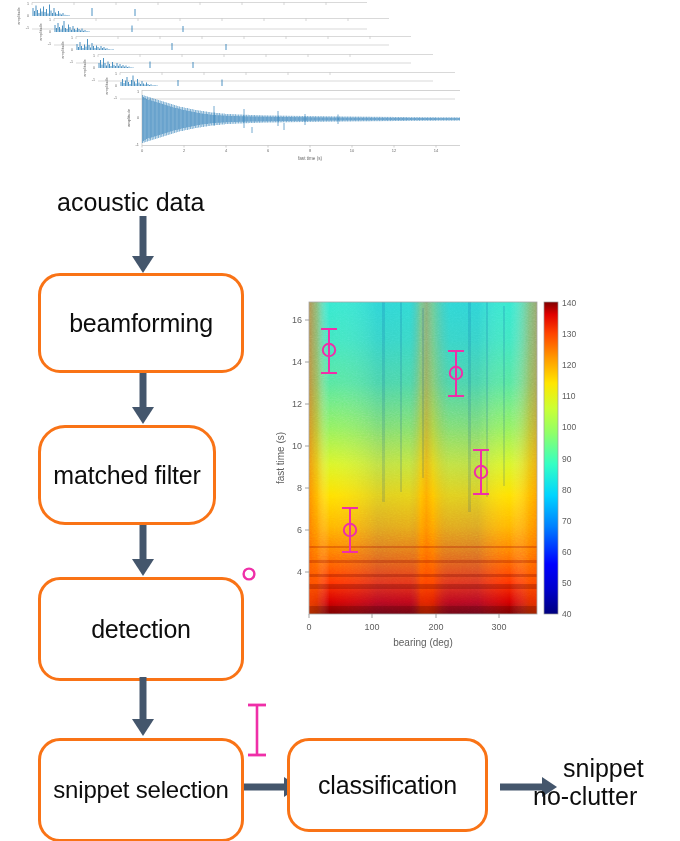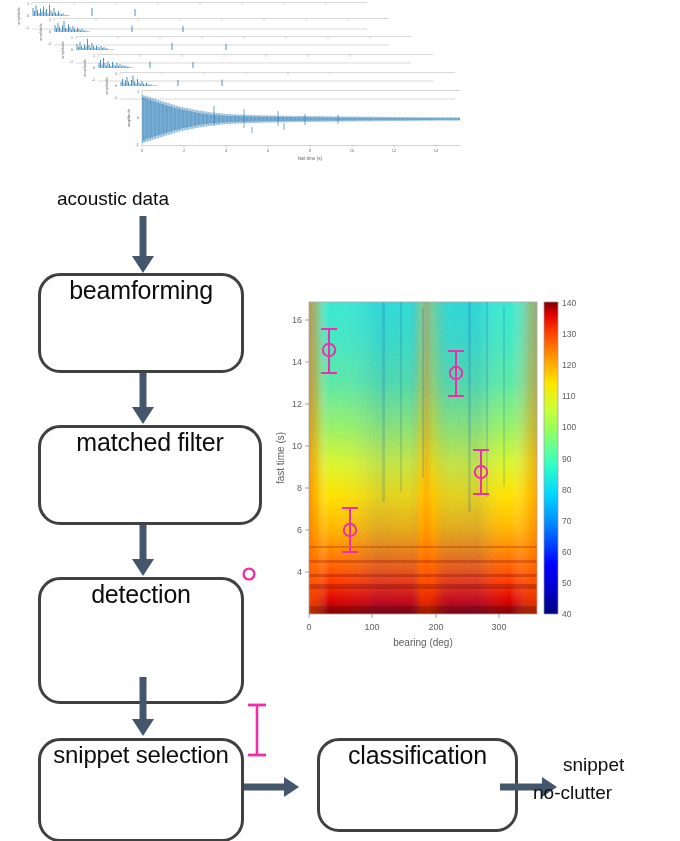--- a/index.html
+++ b/index.html
@@ -15,36 +15,36 @@
   .abs { position: absolute; }
 
   
   #waterfall-figure { left: 0; top: 0; width: 460px; height: 178px; }
   #waterfall-figure svg { display: block; }
 
   
   .flow-box {
     position: absolute;
     box-sizing: border-box;
-    border: 3px solid #404040;
+    border: 3px solid #f97316;
     border-radius: 22px;
     background: #ffffff;
     display: flex;
-    align-items: flex-start;
+    align-items: center;
     justify-content: center;
     color: #0d0d0d;
     font-size: 25px;
     font-family: "Liberation Sans", sans-serif;
     letter-spacing: -0.2px;
     white-space: nowrap;
   }
   .flow-label {
     position: absolute;
     color: #0d0d0d;
-    font-size: 19px;
+    font-size: 25px;
     white-space: nowrap;
     font-family: "Liberation Sans", sans-serif;
     line-height: 1.15;
   }
   .arrow-v {
     position: absolute;
     width: 34px;
   }
   .arrow-h {
     position: absolute;
@@ -781,32 +781,32 @@
   <span>beamforming</span>
 </div>
 
 <div class="arrow-v" style="left:126px; top:373px; height:52px;">
   <svg width="34" height="52" viewBox="0 0 34 52">
     <line x1="17" y1="0" x2="17" y2="36" stroke="#44566c" stroke-width="7"></line>
     <polygon points="6,34 28,34 17,51" fill="#44566c"></polygon>
   </svg>
 </div>
 
-<div class="flow-box" style="left:38px; top:425px; width:224px; height:100px;">
+<div class="flow-box" style="left:38px; top:425px; width:178px; height:100px;border-radius:27px;">
   <span>matched filter</span>
 </div>
 
 <div class="arrow-v" style="left:126px; top:525px; height:52px;">
   <svg width="34" height="52" viewBox="0 0 34 52">
     <line x1="17" y1="0" x2="17" y2="36" stroke="#44566c" stroke-width="7"></line>
     <polygon points="6,34 28,34 17,51" fill="#44566c"></polygon>
   </svg>
 </div>
 
-<div class="flow-box" style="left:38px; top:577px; width:206px; height:127px;">
+<div class="flow-box" style="left:38px; top:577px; width:206px; height:104px;">
   <span>detection</span>
 </div>
 
 <div class="arrow-v" style="left:126px; top:677px; height:60px;">
   <svg width="34" height="60" viewBox="0 0 34 60">
     <line x1="17" y1="0" x2="17" y2="44" stroke="#44566c" stroke-width="7"></line>
     <polygon points="6,42 28,42 17,59" fill="#44566c"></polygon>
   </svg>
 </div>
 
@@ -814,21 +814,21 @@
   <span>snippet selection</span>
 </div>
 
 <div class="arrow-h" style="left:244px; top:772px; width:56px;">
   <svg width="56" height="30" viewBox="0 0 56 30">
     <line x1="0" y1="15" x2="42" y2="15" stroke="#44566c" stroke-width="7"></line>
     <polygon points="40,5 40,25 55,15" fill="#44566c"></polygon>
   </svg>
 </div>
 
-<div class="flow-box" style="left:317px; top:738px; width:201px; height:94px;">
+<div class="flow-box" style="left:287px; top:738px; width:201px; height:94px;">
   <span>classification</span>
 </div>
 
 <div class="arrow-h" style="left:500px; top:772px; width:58px;">
   <svg width="58" height="30" viewBox="0 0 58 30">
     <line x1="0" y1="15" x2="44" y2="15" stroke="#44566c" stroke-width="7"></line>
     <polygon points="42,5 42,25 57,15" fill="#44566c"></polygon>
   </svg>
 </div>
 

